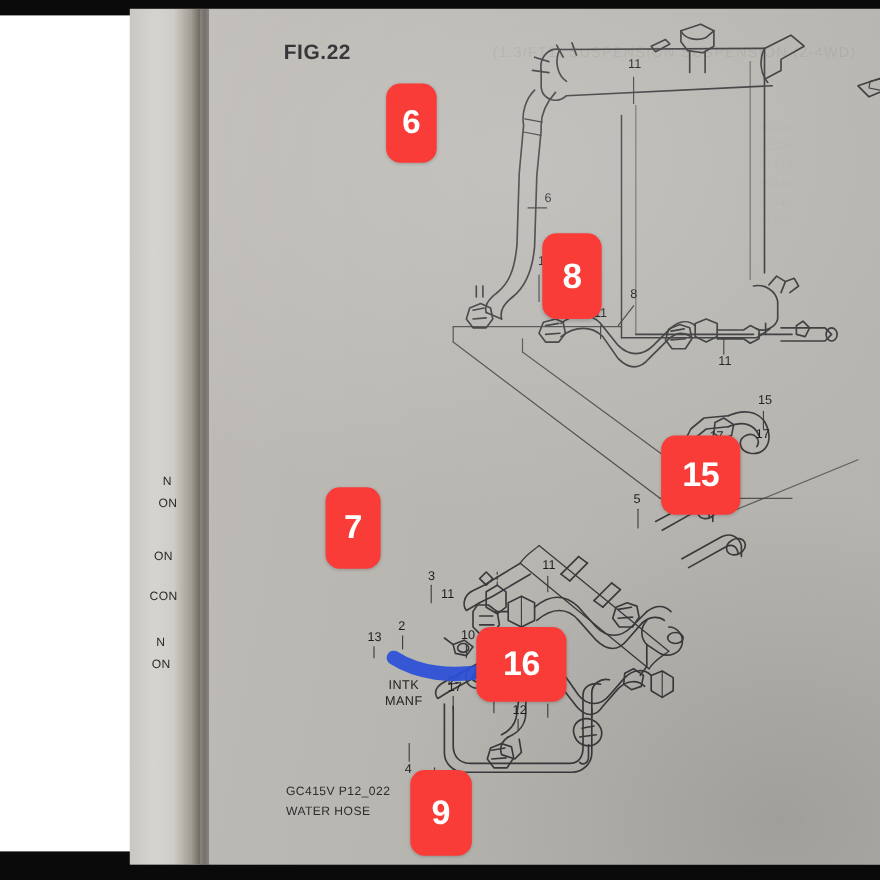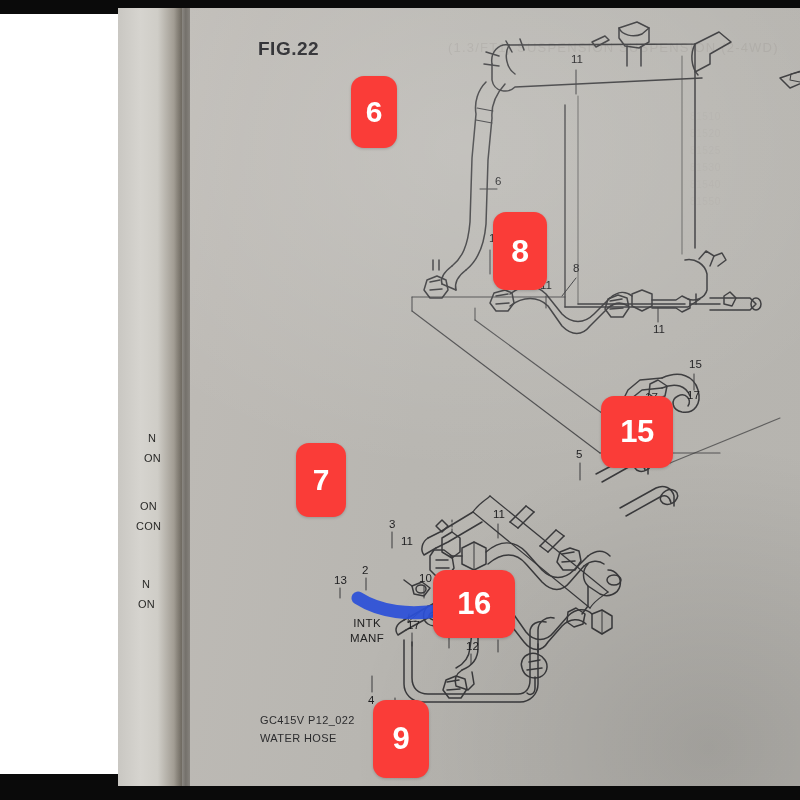--- a/index.html
+++ b/index.html
@@ -67,21 +67,21 @@
 
   <div class="bar top"></div>
   <div class="bar bottom"></div>
 
   <div class="photo">
 
     <div class="leftpage">
       <div class="leftpage-text" style="left:30px;top:424px;">N</div>
       <div class="leftpage-text" style="left:26px;top:444px;">ON</div>
       <div class="leftpage-text" style="left:22px;top:492px;">ON</div>
-      <div class="leftpage-text" style="left:18px;top:512px;">CON</div>
+      <div class="leftpage-text" style="left:18px;top:528px;">CON</div>
       <div class="leftpage-text" style="left:24px;top:570px;">N</div>
       <div class="leftpage-text" style="left:20px;top:590px;">ON</div>
     </div>
     <div class="gutter"></div>
 
     <div class="rightpage">
 
       <div class="bleed">(1.3/FT1)  SUSPENSION SUSPENSION (2-4WD)</div>
       <div class="bleed2">81510
 81520

